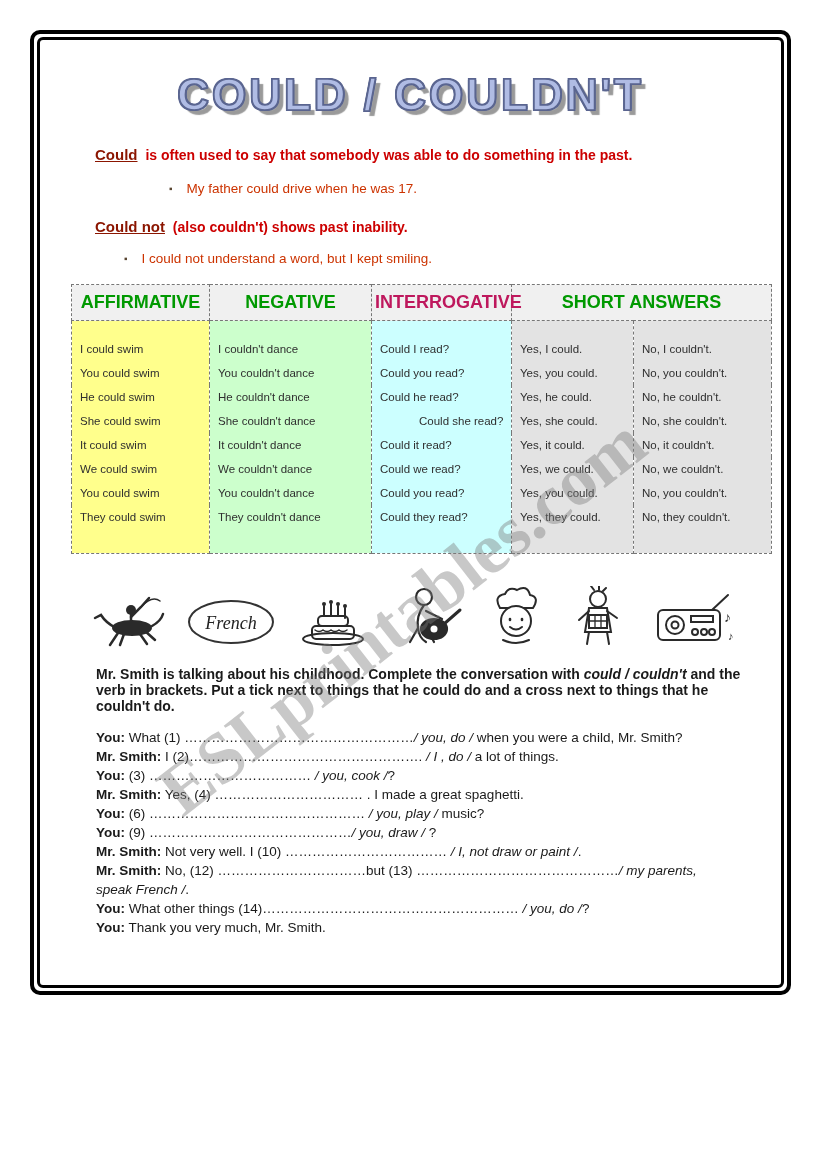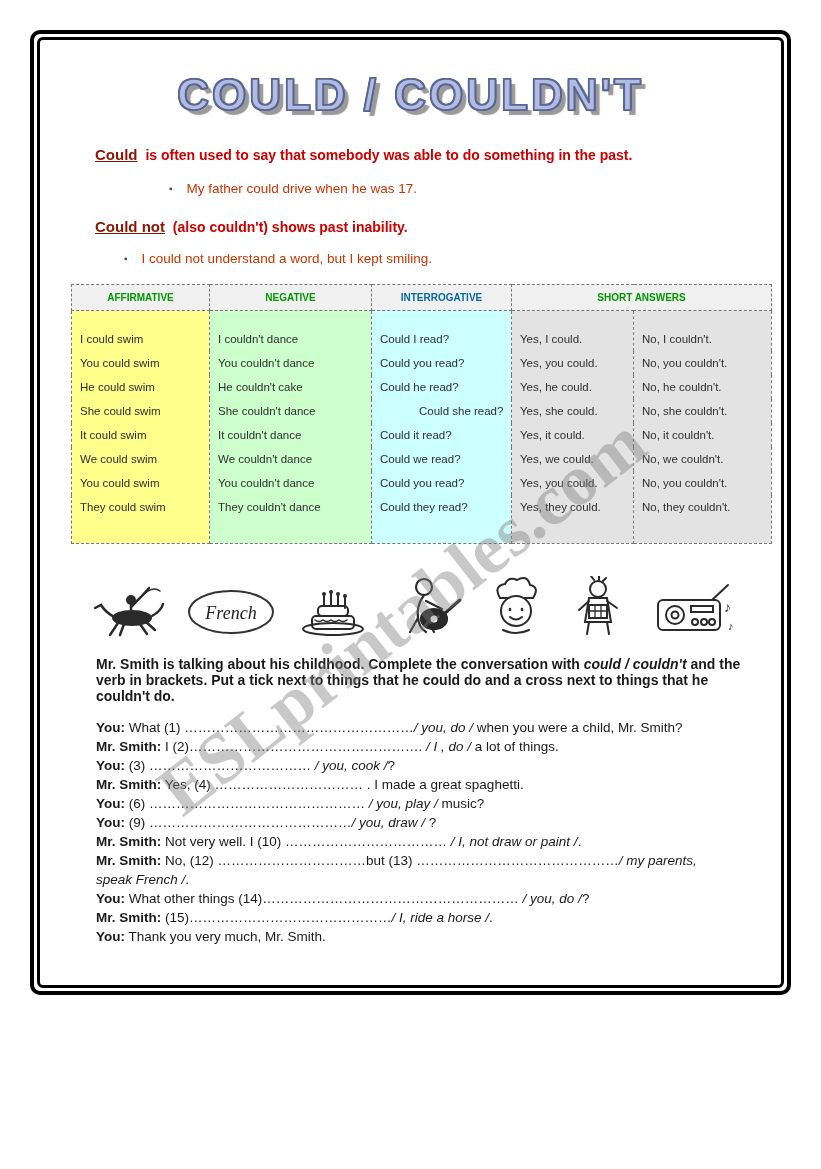--- a/index.html
+++ b/index.html
@@ -16,21 +16,21 @@
   .rule-line{margin:26px 0 0 35px;font-size:14px;font-weight:bold;color:#cc0000;}
   .rule-line .term{color:#8b1500;font-size:15px;text-decoration:underline;margin-right:4px;}
   .example{font-size:13.5px;color:#cc3300;font-weight:500;}
   .example .bullet{color:#5a4632;font-size:10px;margin-right:14px;vertical-align:1px;}
   .ex1{margin:18px 0 0 109px;}
   .ex2{margin:16px 0 0 64px;}
   .rule-2{margin:22px 0 0 35px;}
 
   table.grammar{border-collapse:collapse;table-layout:fixed;width:700px;margin:18px 0 0 11px;
                 font-size:11.5px;color:#2f2f2f;}
-  table.grammar th{border:1px dashed #777;padding:7px 3px;font-size:10px;font-weight:bold;margin-top:12px;}
+  table.grammar th{border:1px dashed #777;padding:7px 3px;font-size:18px;font-weight:bold;margin-top:12px;}
   table.grammar td{border-left:1px dashed #777;border-right:1px dashed #777;padding:4px 8px;line-height:16px;
                    white-space:nowrap;overflow:hidden;}
   table.grammar td.first{padding-top:20px;}
   table.grammar td.last{padding-bottom:28px;border-bottom:1px dashed #777;}
 
   .watermark{position:absolute;left:128px;top:718px;transform:rotate(-38deg);transform-origin:0 50%;
              font-family:"Liberation Serif",serif;font-size:72px;font-weight:bold;
              color:rgba(125,125,125,0.42);white-space:nowrap;pointer-events:none;z-index:6;}
 
   .cliparts{margin:30px 0 0 30px;width:648px;display:flex;justify-content:space-between;align-items:flex-end;}
@@ -74,42 +74,42 @@
             <col style="width:138px">
               <col style="width:162px">
               <col style="width:140px">
               <col style="width:122px">
               <col style="width:138px">
           </colgroup>
           <thead>
             <tr>
                 <th style="background: rgb(240, 240, 240); color: rgb(0, 153, 0);">AFFIRMATIVE</th>
                 <th style="background: rgb(240, 240, 240); color: rgb(0, 153, 0);">NEGATIVE</th>
-                <th style="background: rgb(240, 240, 240); color: #0369a1;">INTERROGATIVE</th>
+                <th style="background: rgb(240, 240, 240); color: #be185d;">INTERROGATIVE</th>
                 <th colspan="2" style="background: rgb(240, 240, 240); color: rgb(0, 153, 0);">SHORT ANSWERS</th>
               </tr>
           </thead>
           <tbody>
               <tr>
                 <td class="first " style="background: rgb(255, 255, 140);">I could swim</td>
                 <td class="first " style="background: rgb(204, 255, 204);">I couldn't dance</td>
                 <td class="first " style="background: rgb(204, 255, 255);">Could I read?</td>
                 <td class="first " style="background: rgb(227, 227, 227);">Yes, I could.</td>
                 <td class="first " style="background: rgb(227, 227, 227);">No, I couldn't.</td>
               </tr>
               <tr>
                 <td class="" style="background: rgb(255, 255, 140);">You could swim</td>
                 <td class="" style="background: rgb(204, 255, 204);">You couldn't dance</td>
                 <td class="" style="background: rgb(204, 255, 255);">Could you read?</td>
                 <td class="" style="background: rgb(227, 227, 227);">Yes, you could.</td>
                 <td class="" style="background: rgb(227, 227, 227);">No, you couldn't.</td>
               </tr>
               <tr>
                 <td class="" style="background: rgb(255, 255, 140);">He could swim</td>
-                <td class="" style="background: rgb(204, 255, 204);">He couldn't cake</td>
+                <td class="" style="background: rgb(204, 255, 204);">He couldn't dance</td>
                 <td class="" style="background: rgb(204, 255, 255);">Could he read?</td>
                 <td class="" style="background: rgb(227, 227, 227);">Yes, he could.</td>
                 <td class="" style="background: rgb(227, 227, 227);">No, he couldn't.</td>
               </tr>
               <tr>
                 <td class="" style="background: rgb(255, 255, 140);">She could swim</td>
                 <td class="" style="background: rgb(204, 255, 204);">She couldn't dance</td>
                 <td class="" style="background: rgb(204, 255, 255); padding-left: 47px;">Could she read?</td>
                 <td class="" style="background: rgb(227, 227, 227);">Yes, she could.</td>
                 <td class="" style="background: rgb(227, 227, 227);">No, she couldn't.</td>
@@ -233,21 +233,20 @@
         <div class="dialogue">
             <p><span class="b">You:</span><span> What (1) ……………………………………………</span><span class="i">/ you, do /</span><span> when you were a child, Mr. Smith?</span></p>
             <p><span class="b">Mr. Smith:</span><span> I (2)……………………………………………. </span><span class="i">/ I ,  do /</span><span> a lot of things.</span></p>
             <p><span class="b">You:</span><span> (3) ……………………………… </span><span class="i">/ you, cook /</span><span>?</span></p>
             <p><span class="b">Mr. Smith:</span><span> Yes, (4) …………………………… .  I made a great spaghetti.</span></p>
             <p><span class="b">You:</span><span> (6) ………………………………………… </span><span class="i">/ you, play /</span><span> music?</span></p>
             <p><span class="b">You:</span><span> (9) ………………………………………</span><span class="i">/ you, draw /</span><span> ?</span></p>
             <p><span class="b">Mr. Smith:</span><span> Not very well. I (10) ……………………………… </span><span class="i">/ I, not draw or paint /</span><span>.</span></p>
             <p><span class="b">Mr. Smith:</span><span> No, (12) ……………………………but (13) ………………………………………</span><span class="i">/ my parents, speak French /</span><span>.</span></p>
             <p><span class="b">You:</span><span> What other things (14)………………………………………………… </span><span class="i">/ you, do /</span><span>?</span></p>
-            <p><span class="b">Mr. Smith:</span><span> (15)………………………………………</span><span class="i">/ I, ride a horse /</span><span>.</span></p>
             <p><span class="b">You:</span><span> Thank you very much, Mr. Smith.</span></p>
           </div>
 
       </div>
       <div class="watermark">ESLprintables.com</div>
     </div>
   </div>
 </div>
 
 </body></html>

